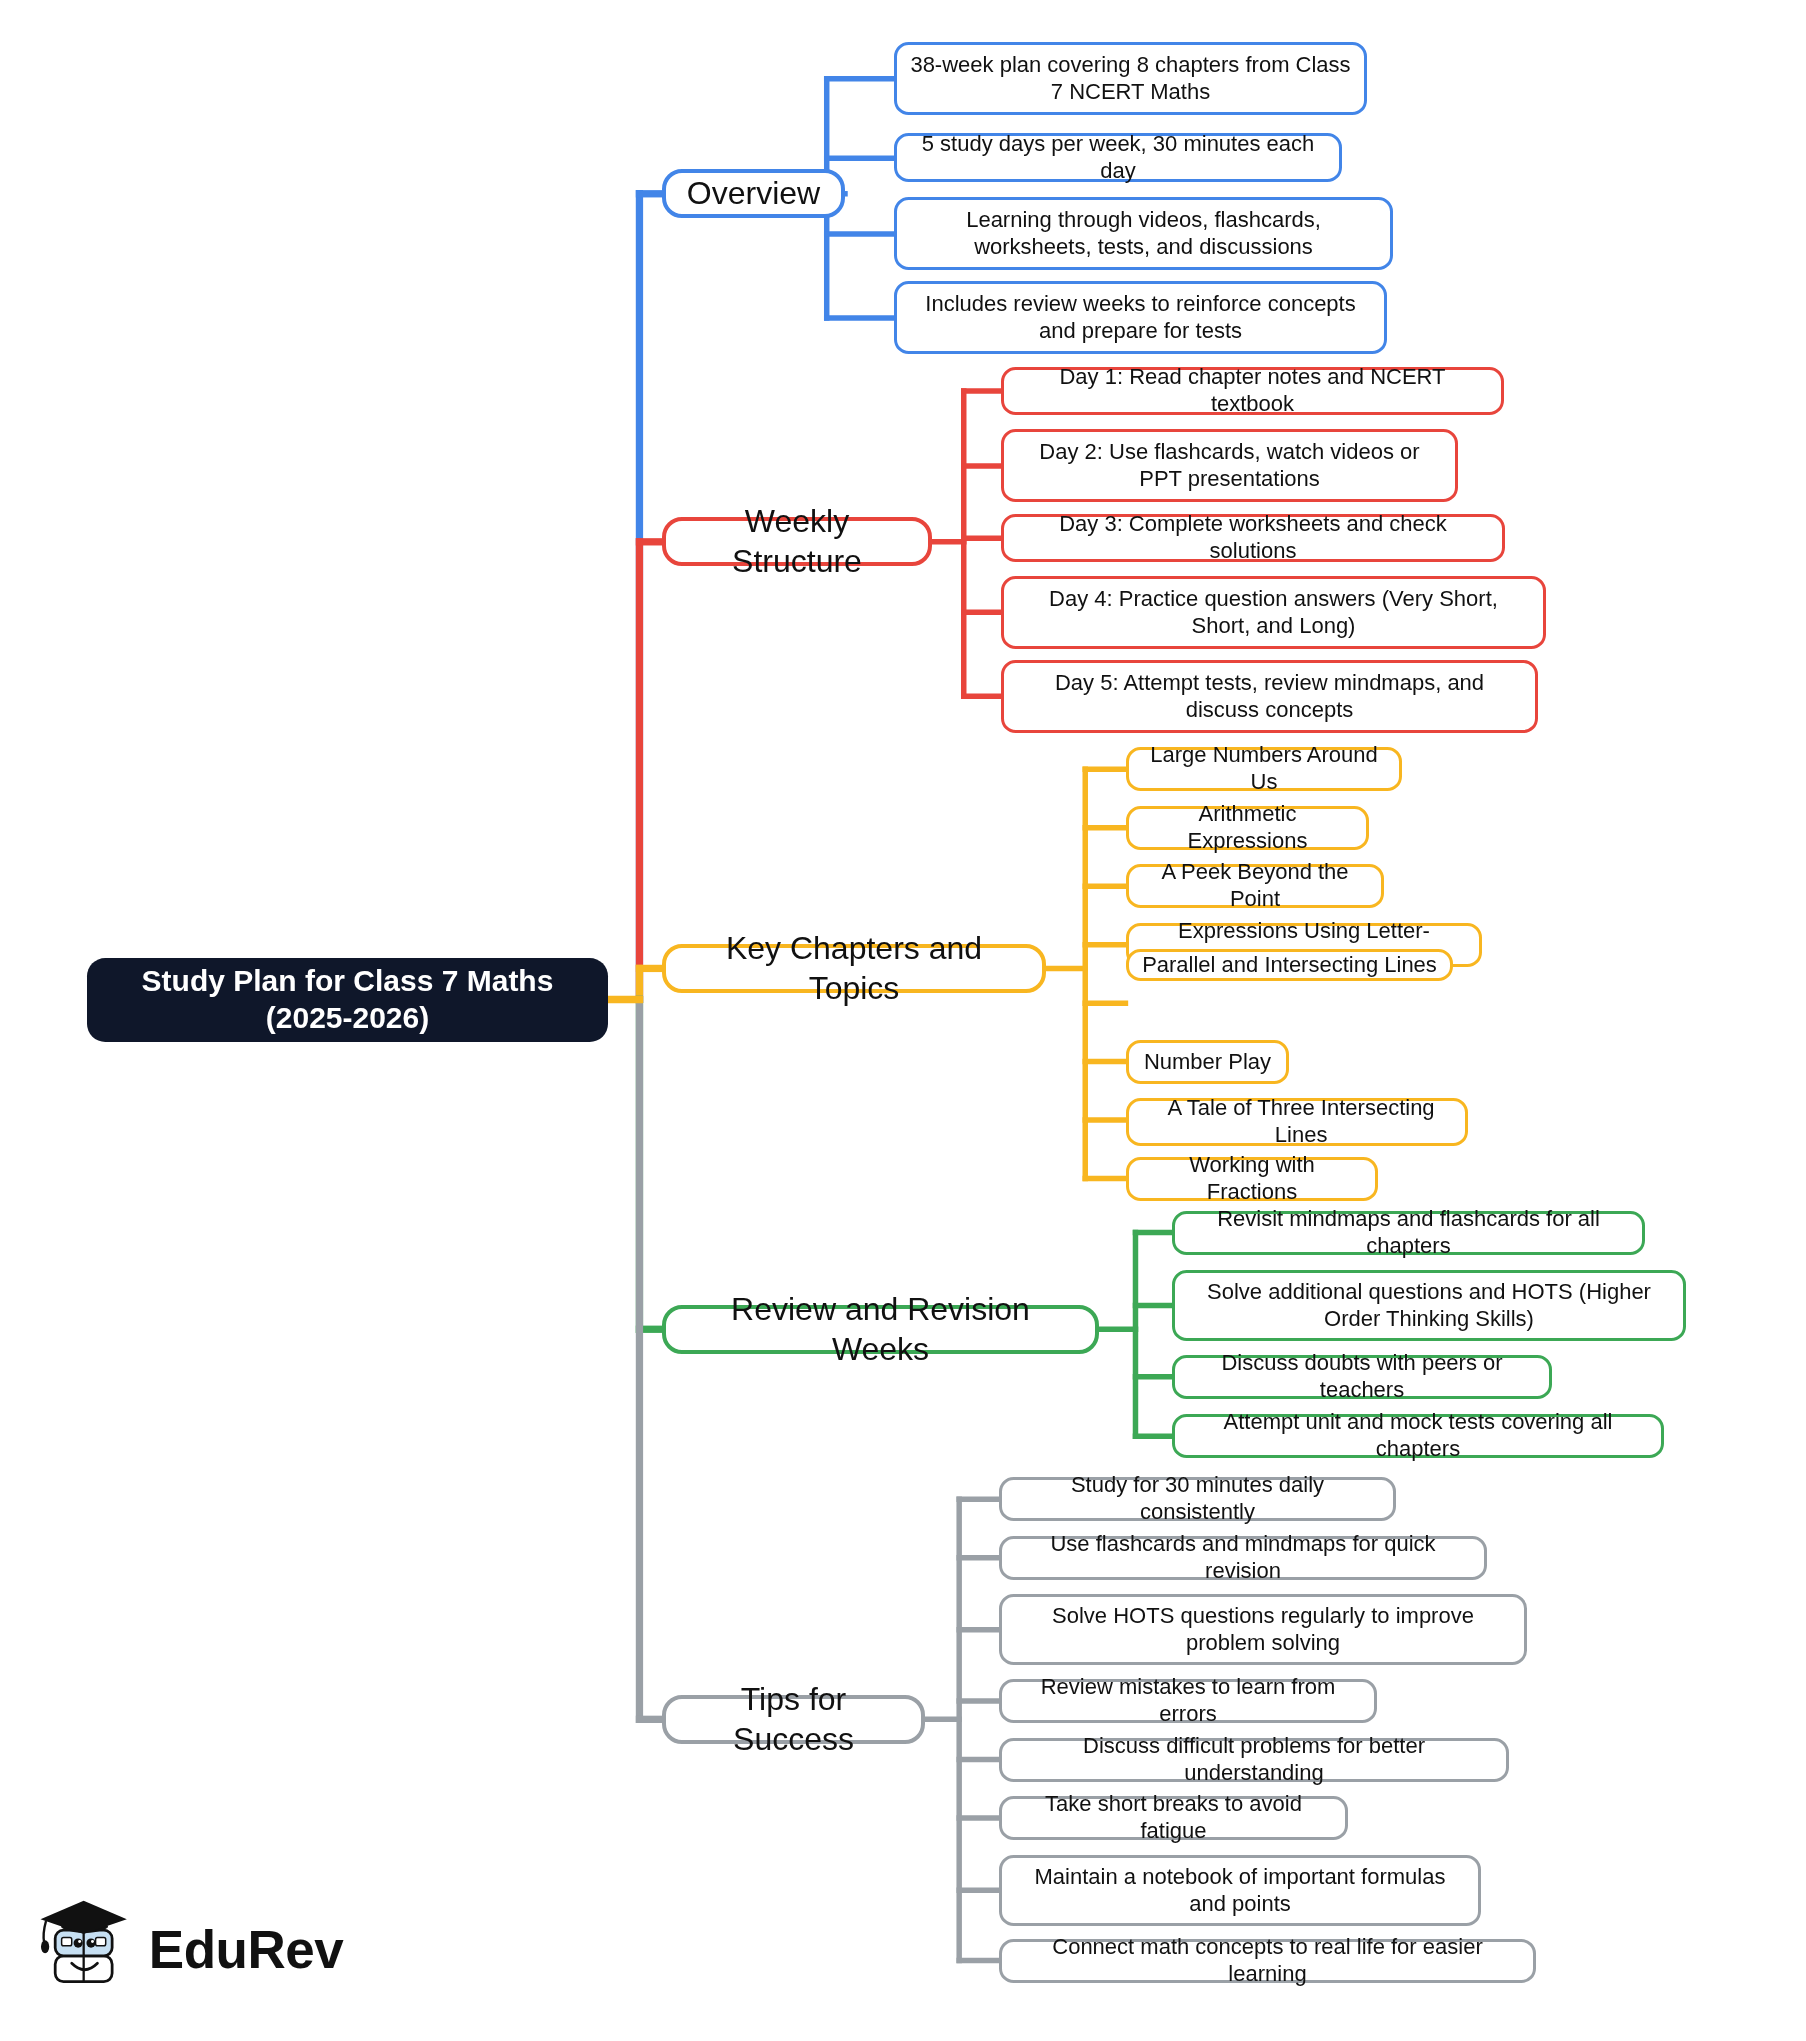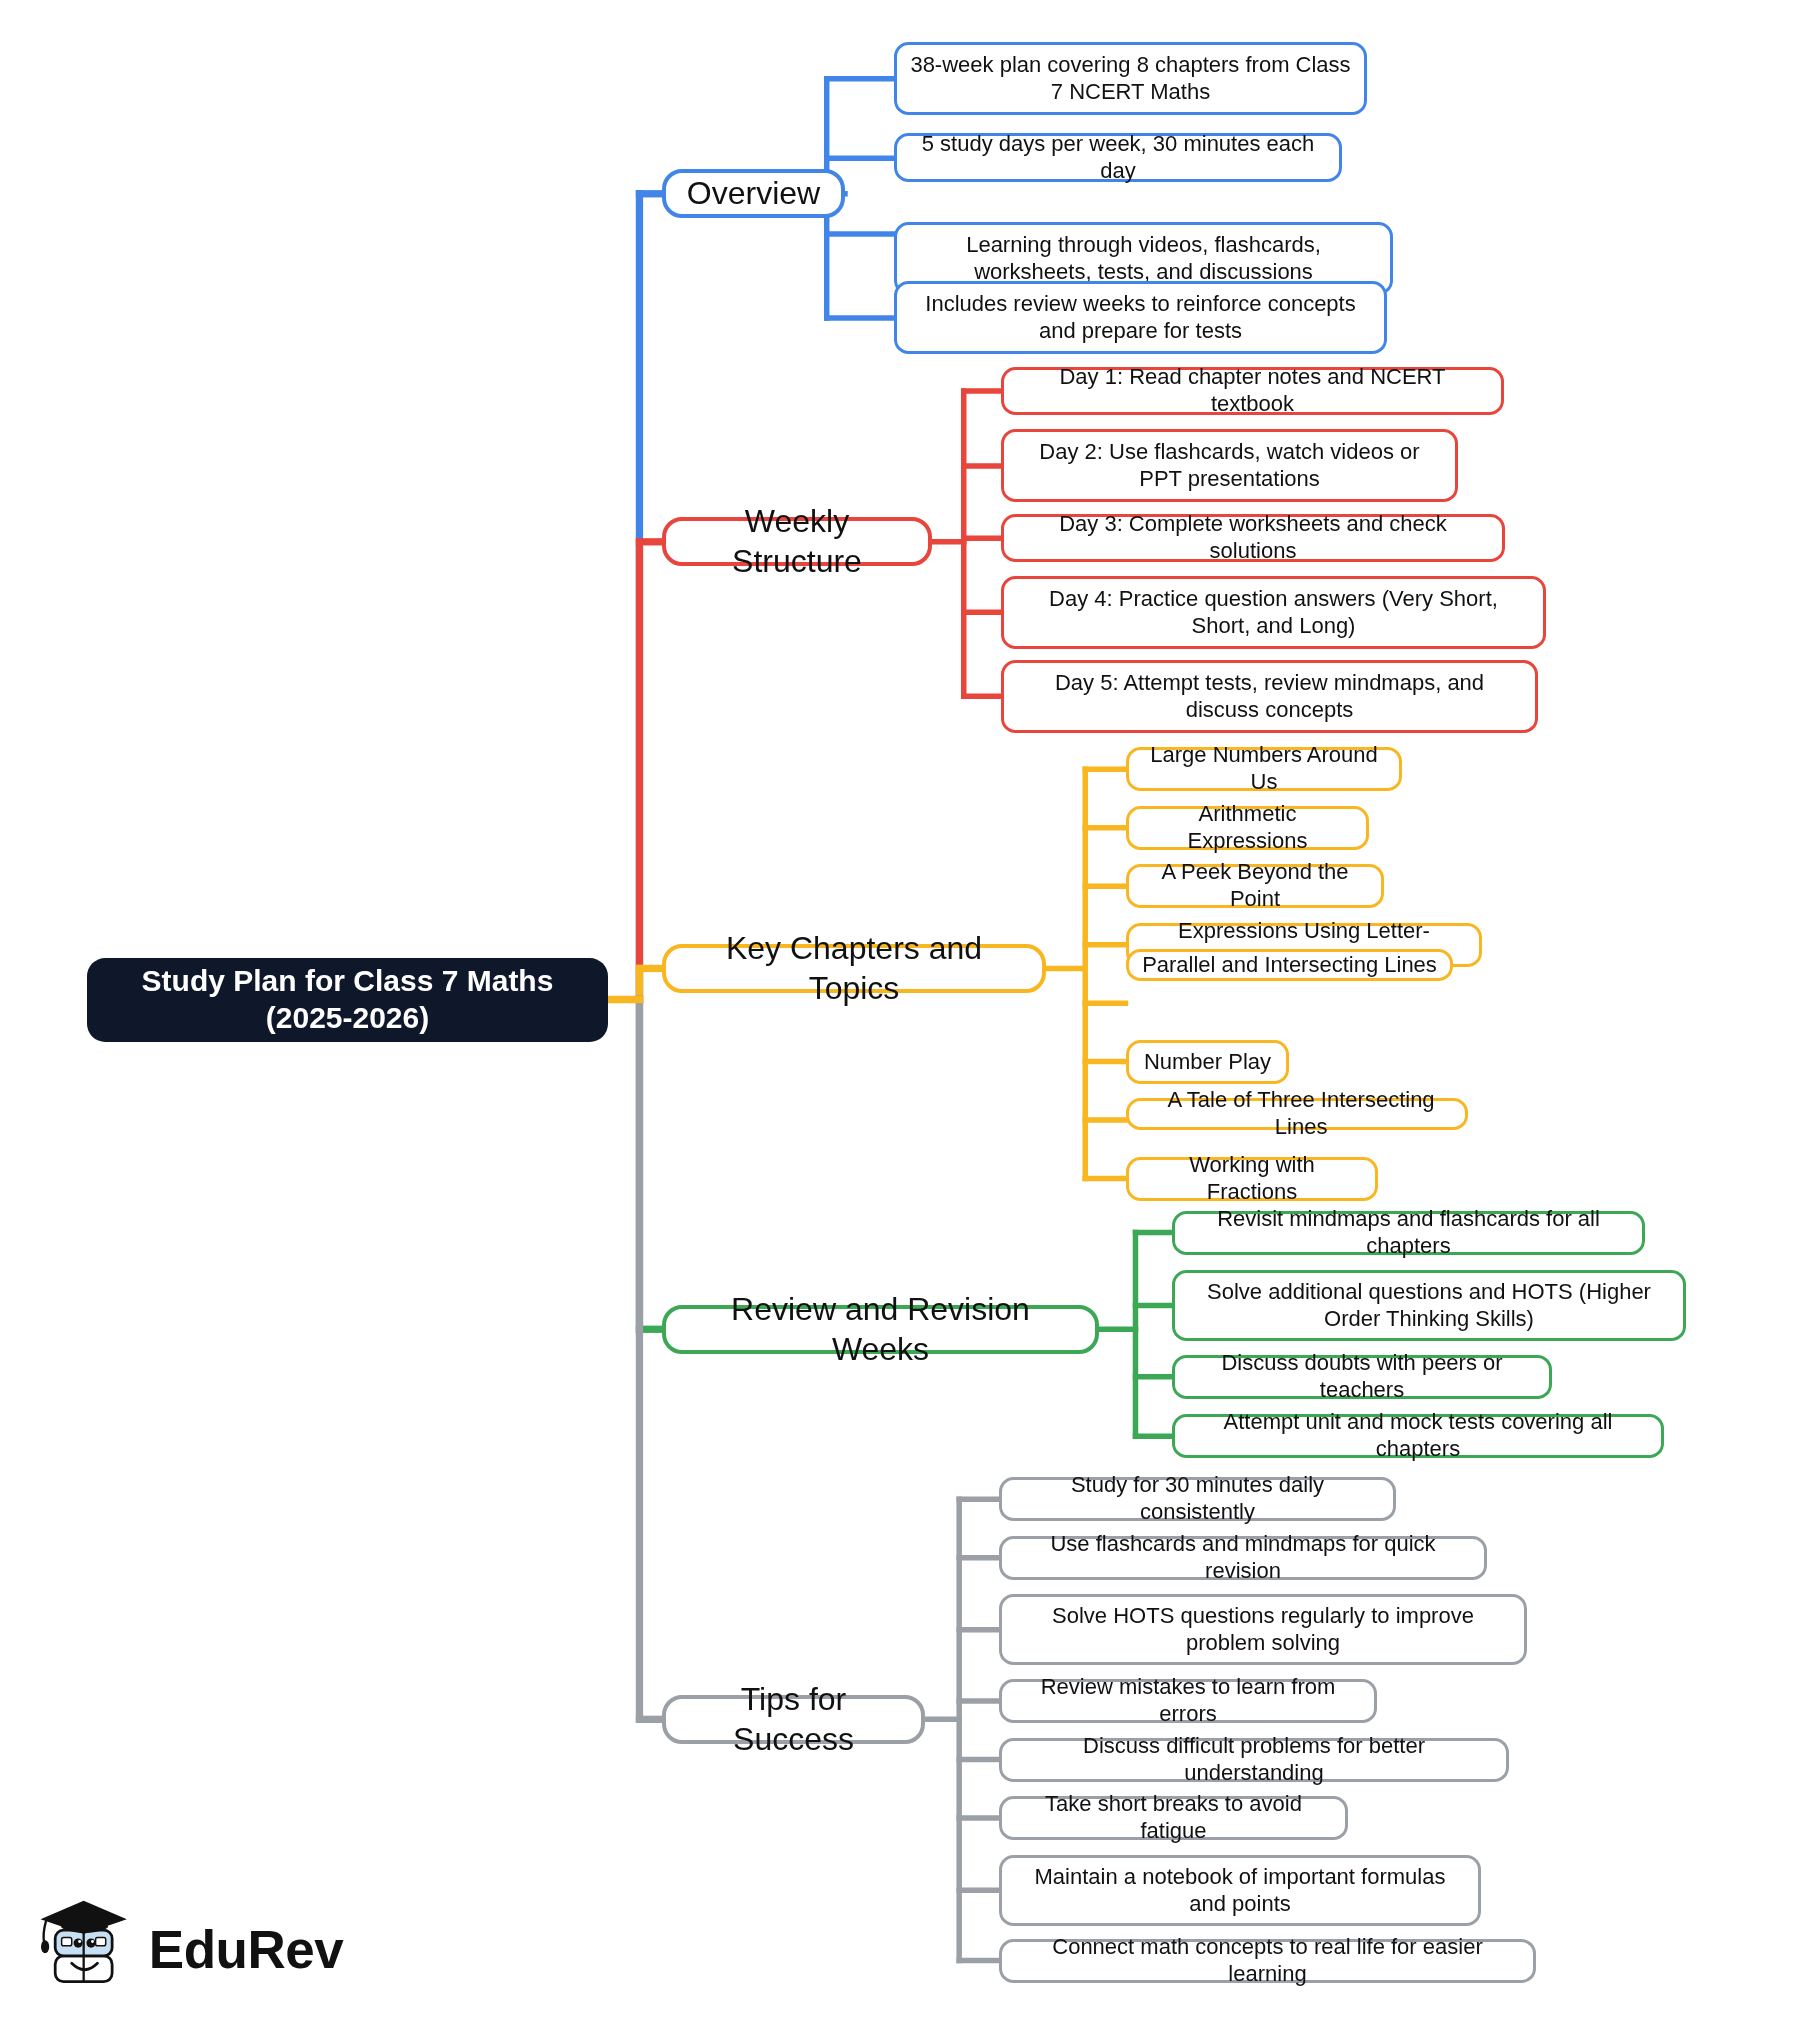--- a/index.html
+++ b/index.html
@@ -139,21 +139,21 @@
 
   <div class="node branch" style="left:662px; top:169px; width:183px; height:49px; border-color:#4285E8;">
     <span>Overview</span>
   </div>
   <div class="node leaf" style="left:894px; top:42px; width:473px; height:73px; border-color:#4285E8;justify-content:flex-end;">
     <span>38-week plan covering 8 chapters from Class 7 NCERT Maths</span>
   </div>
   <div class="node leaf" style="left:894px; top:133px; width:448px; height:49px; border-color:#4285E8;">
     <span>5 study days per week, 30 minutes each day</span>
   </div>
-  <div class="node leaf" style="left:894px; top:197px; width:499px; height:73px; border-color:#4285E8;margin-top:25px;">
+  <div class="node leaf" style="left:894px; top:197px; width:499px; height:73px; border-color:#4285E8;">
     <span>Learning through videos, flashcards, worksheets, tests, and discussions</span>
   </div>
   <div class="node leaf" style="left:894px; top:281px; width:493px; height:73px; border-color:#4285E8;">
     <span>Includes review weeks to reinforce concepts and prepare for tests</span>
   </div>
 
   <div class="node branch" style="left:662px; top:517px; width:270px; height:49px; border-color:#E8453C;">
     <span>Weekly Structure</span>
   </div>
   <div class="node leaf" style="left:1001px; top:367px; width:503px; height:48px; border-color:#E8453C;">
@@ -186,21 +186,21 @@
   </div>
   <div class="node leaf" style="left:1126px; top:923px; width:356px; height:44px; border-color:#F8B620;">
     <span>Expressions Using Letter-Numbers</span>
   </div>
   <div class="node leaf" style="left:1126px; top:949px; width:327px; height:32px; border-color:#F8B620;">
     <span>Parallel and Intersecting Lines</span>
   </div>
   <div class="node leaf" style="left:1126px; top:1040px; width:163px; height:44px; border-color:#F8B620;">
     <span>Number Play</span>
   </div>
-  <div class="node leaf" style="left:1126px; top:1098px; width:342px; height:32px; border-color:#F8B620;padding-left:21px;">
+  <div class="node leaf" style="left:1126px; top:1098px; width:342px; height:48px; border-color:#F8B620;padding-left:21px;">
     <span>A Tale of Three Intersecting Lines</span>
   </div>
   <div class="node leaf" style="left:1126px; top:1157px; width:252px; height:44px; border-color:#F8B620;">
     <span>Working with Fractions</span>
   </div>
 
   <div class="node branch" style="left:662px; top:1305px; width:437px; height:49px; border-color:#3CA855;">
     <span>Review and Revision Weeks</span>
   </div>
   <div class="node leaf" style="left:1172px; top:1211px; width:473px; height:44px; border-color:#3CA855;">

